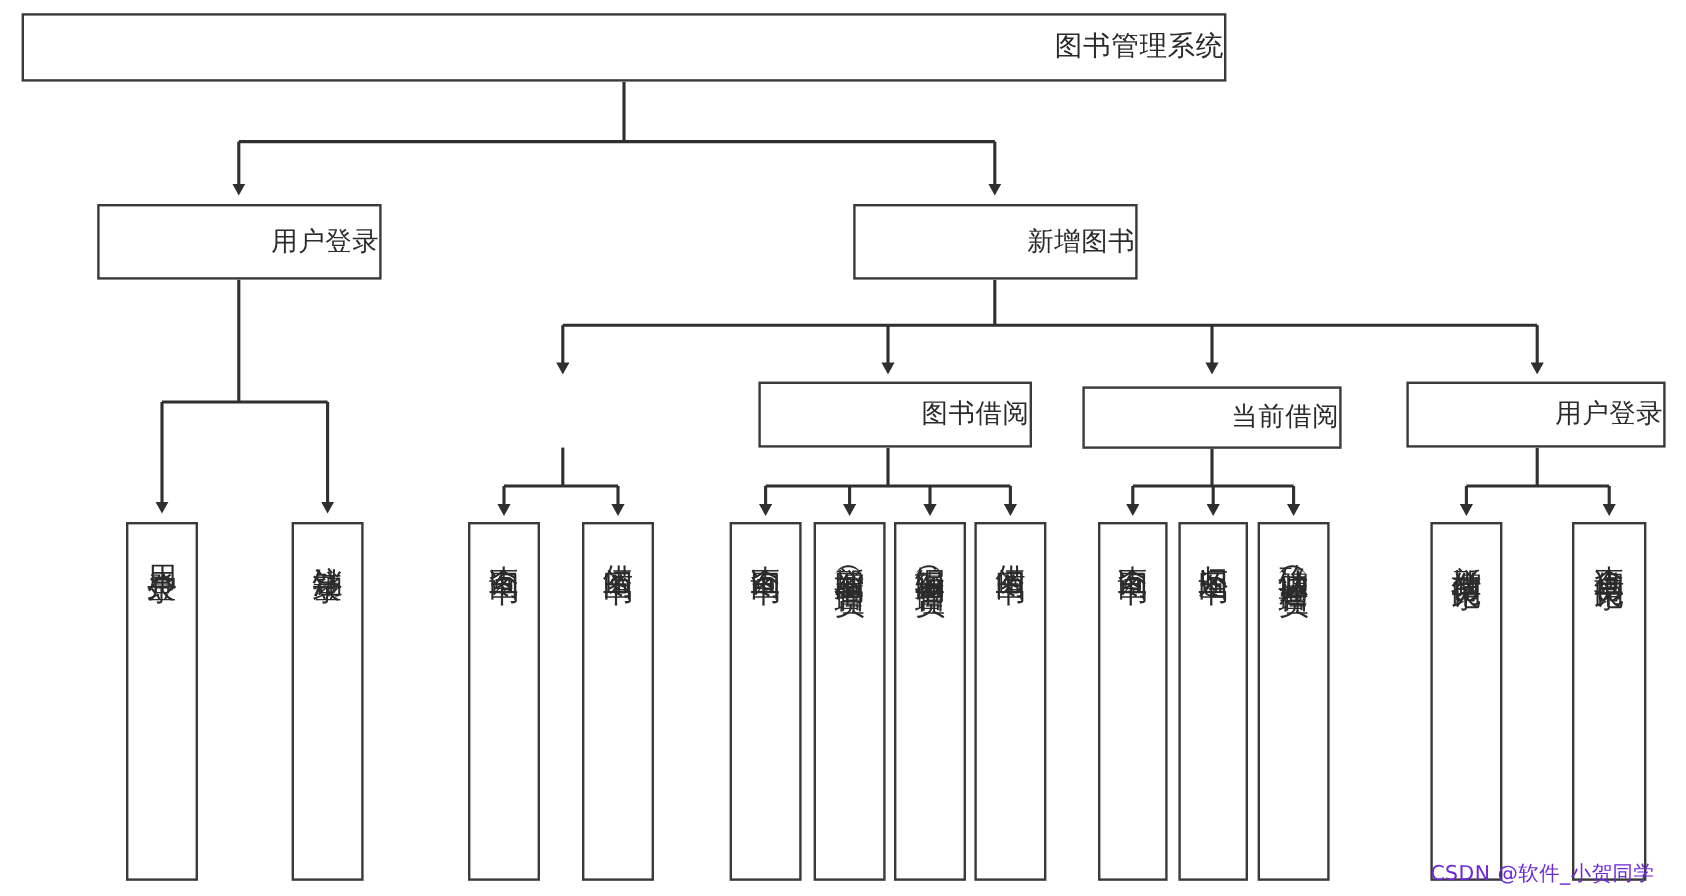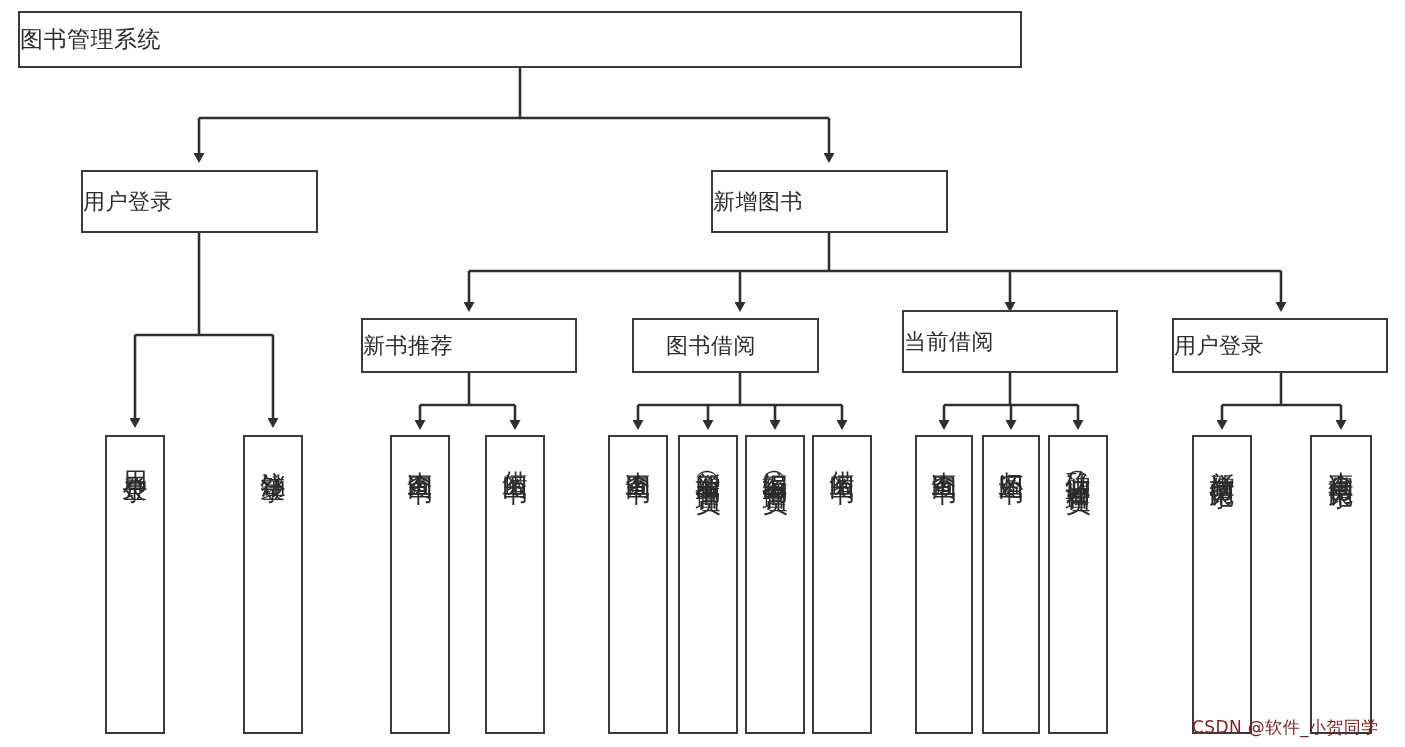--- a/index.html
+++ b/index.html
@@ -26,21 +26,21 @@
     height: 747px;
     pointer-events: none;
   }
   .node {
     position: absolute;
     box-sizing: border-box;
     background: #ffffff;
     border: 2.2px solid #3a3a3a;
     display: flex;
     align-items: center;
-    justify-content: flex-start;
+    justify-content: flex-end;
     color: #2b2b2b;
   }
   .node .label {
     display: block;
     text-align: center;
     line-height: 1.18;
     letter-spacing: 0.5px;
   }
   .node.horiz .label {
     font-size: 22px;
@@ -57,21 +57,21 @@
     font-size: 25px;
     line-height: 1.0;
     letter-spacing: 3px;
     white-space: nowrap;
     -webkit-text-orientation: upright;
   }
   .node.root .label { font-size: 23px; }
   .watermark {
     position: absolute;
     font-size: 17px;
-    color: #7f1d1d;
+    color: #6d28d9;
     white-space: nowrap;
     letter-spacing: 0.4px;
     font-family: "DejaVu Sans", "Liberation Sans", sans-serif;
   }
 </style>
 </head>
 <body>
 
 <div id="canvas">
 
@@ -131,27 +131,24 @@
     <span class="label">图书管理系统</span>
   </div>
 
   <div class="node horiz" style="left:81px; top:170px; width:237px; height:63px;">
     <span class="label">用户登录</span>
   </div>
   <div class="node horiz" style="left:711px; top:170px; width:237px; height:63px;">
     <span class="label">新增图书</span>
   </div>
 
-  <div class="node horiz" style="left:361px; top:318px; width:216px; height:55px;">
-    <span class="label">新书推荐</span>
-  </div>
-  <div class="node horiz" style="left:632px; top:318px; width:187px; height:55px;padding-left:32px;">
+  <div class="node horiz" style="left:632px; top:318px; width:228px; height:55px;padding-left:32px;">
     <span class="label">图书借阅</span>
   </div>
-  <div class="node horiz" style="left:902px; top:310px; width:216px; height:63px;">
+  <div class="node horiz" style="left:902px; top:322px; width:216px; height:52px;">
     <span class="label">当前借阅</span>
   </div>
   <div class="node horiz" style="left:1172px; top:318px; width:216px; height:55px;">
     <span class="label">用户登录</span>
   </div>
 
   <div class="node vert" style="left:105px; top:435px; width:60px; height:299px;">
     <span class="label">用户登录</span>
   </div>
   <div class="node vert" style="left:243px; top:435px; width:60px; height:299px;">

